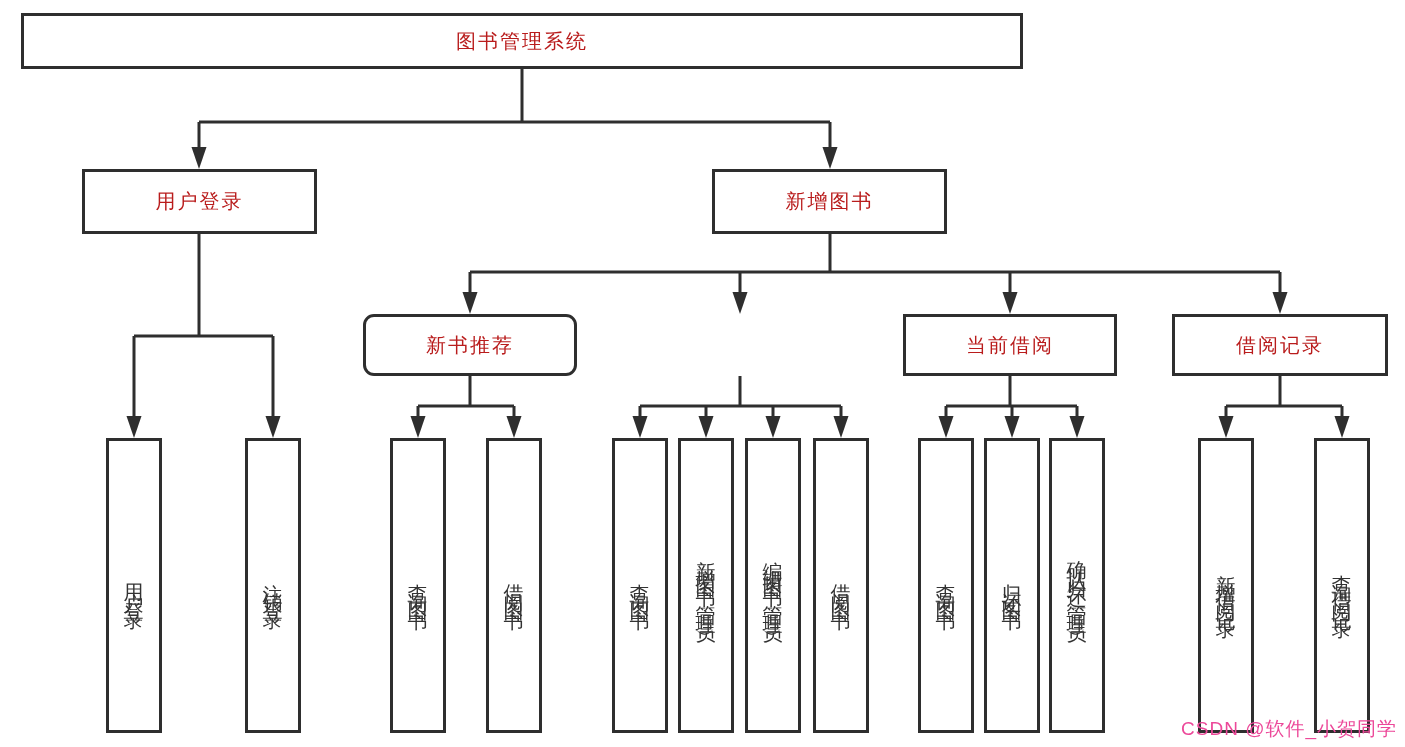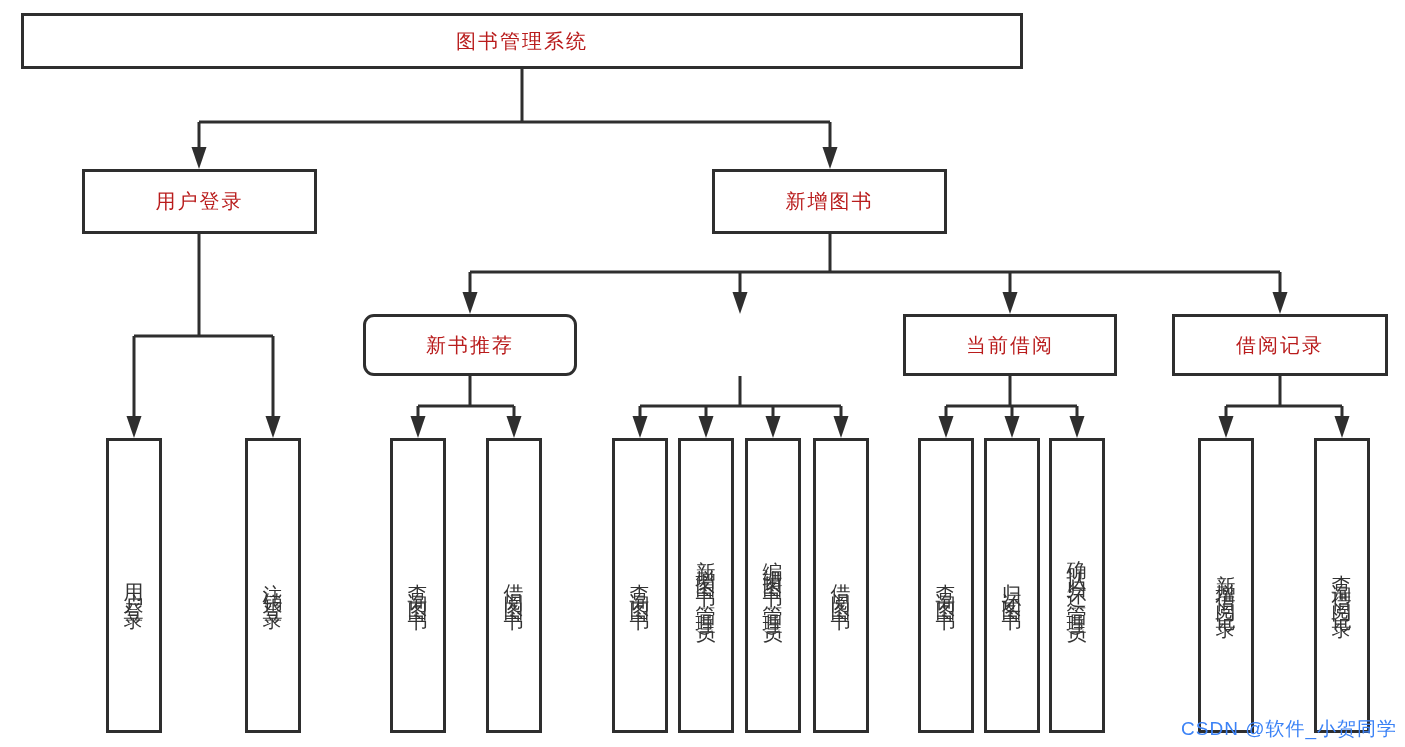--- a/index.html
+++ b/index.html
@@ -53,21 +53,21 @@
     color: #333333;
     white-space: nowrap;
   }
   .watermark {
     position: absolute;
     z-index: 3;
     right: 8px;
     top: 716px;
     font-size: 19px;
     letter-spacing: 1px;
-    color: #3b82f6;
+    color: #ec4899;
     white-space: nowrap;
   }
 </style>
 </head>
 <body>
 
 <div class="stage">
 
   <svg class="connectors" viewBox="0 0 1405 747" aria-hidden="true">
     <g stroke="#2e2e2e" stroke-width="3" fill="none">

